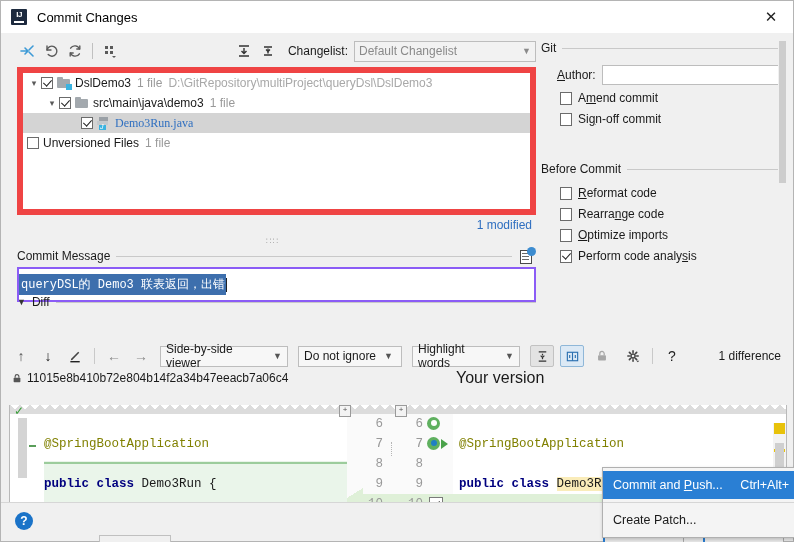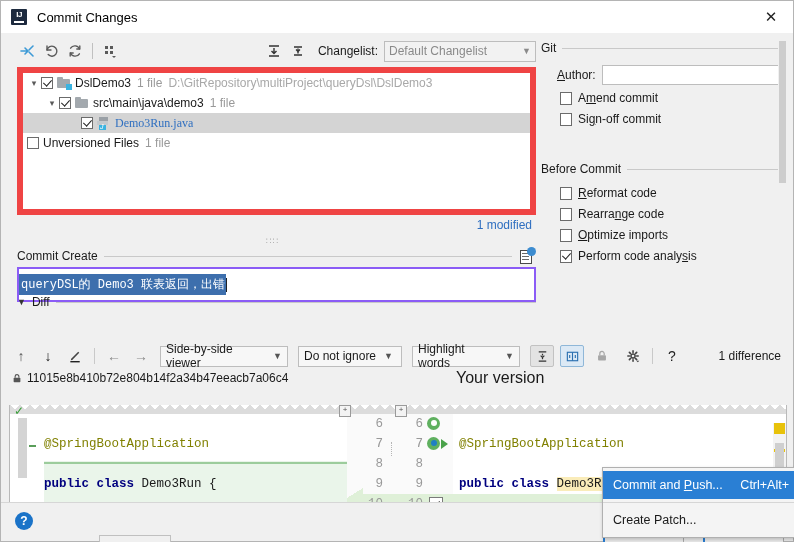--- a/index.html
+++ b/index.html
@@ -20,21 +20,21 @@
 
   
   .content{position:absolute;top:32px;left:0;right:0;bottom:0;}
 
   
   .left{position:absolute;left:8px;top:4px;width:527px;bottom:36px;}
   .toolbar{height:28px;display:flex;align-items:center;gap:0;padding-left:6px;}
   .tbtn{width:24px;height:22px;display:flex;align-items:center;justify-content:center;border-radius:2px;}
   .tsep{width:1px;height:16px;background:#c0c0c0;margin:0 5px;}
   .chg-label{font-size:12px;color:#1a1a1a;margin-left:8px;}
-  .chg-combo{margin-left:6px;width:152px;height:21px;border:1px solid #bdbdbd;background:#f2f2f2;
+  .chg-combo{margin-left:6px;width:182px;height:21px;border:1px solid #bdbdbd;background:#f2f2f2;
     display:flex;align-items:center;padding:0 4px;box-sizing:border-box;color:#8a8a8a;font-size:12px;}
   .chg-combo .caret{margin-left:auto;font-size:9px;color:#8a8a8a;}
 
   .tree{position:absolute;left:8px;right:0;top:30px;height:148px;background:#fff;border:6px solid #ef4444;box-sizing:border-box;overflow:hidden;}
   .trow{height:20px;display:flex;align-items:center;padding-left:4px;white-space:nowrap;font-size:12px;}
   .trow.sel{background:#d4d4d4;}
   .arrow{width:14px;text-align:center;color:#5a5a5a;font-size:9px;flex:0 0 14px;}
   .arrow.down::before{content:"\25BE";}
   .cb{width:12px;height:12px;border:1px solid #6b6b6b;background:#fff;margin-right:4px;position:relative;flex:0 0 12px;box-sizing:border-box;}
   .cb.on::after{content:"";position:absolute;left:3px;top:0px;width:4px;height:7px;border:solid #222;border-width:0 1.6px 1.6px 0;transform:rotate(42deg);}
@@ -270,21 +270,21 @@
           <span class="cb"></span>
           <span class="nm">Unversioned Files</span>
           <span class="meta">1 file</span>
         </div>
       </div>
 
       <div class="modified">1 modified</div>
       <div class="grip">∷∷</div>
 
       <div class="cm-head">
-        <span class="lbl">Commit Create</span>
+        <span class="lbl">Commit Message</span>
         <span class="rule"></span>
         <span class="cm-icon">
             <i class="doc"></i>
             <i class="clock"></i>
           </span>
       </div>
       <div class="cm-input">
         <span class="cm-val">queryDSL的 Demo3 联表返回，出错</span>
         <span class="cm-caret"></span>
       </div>

